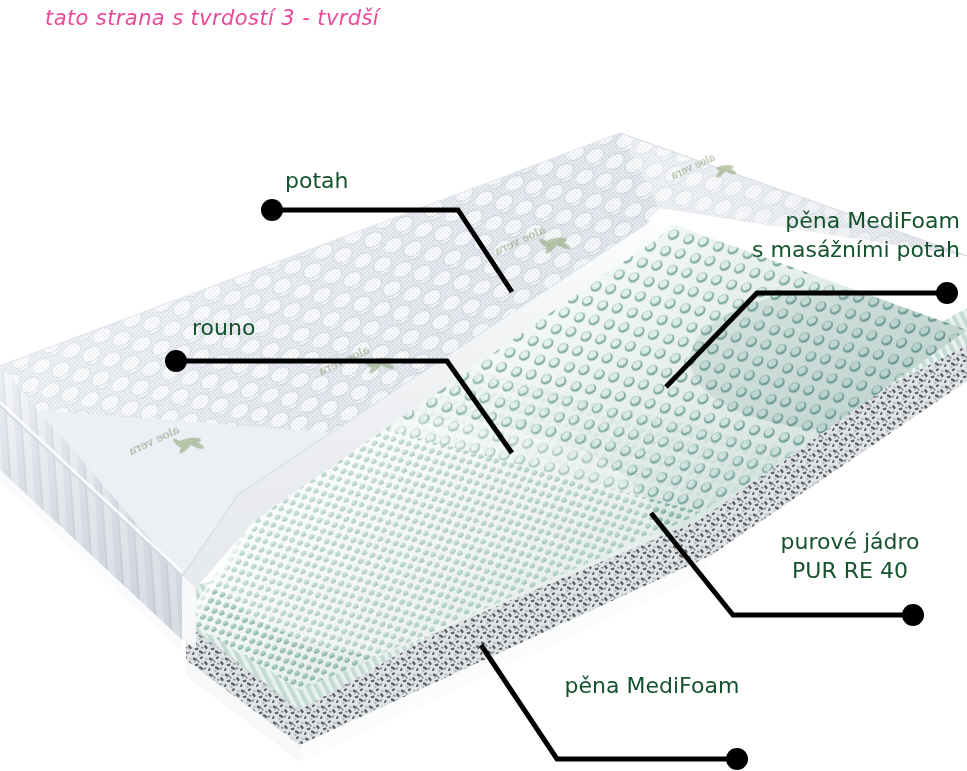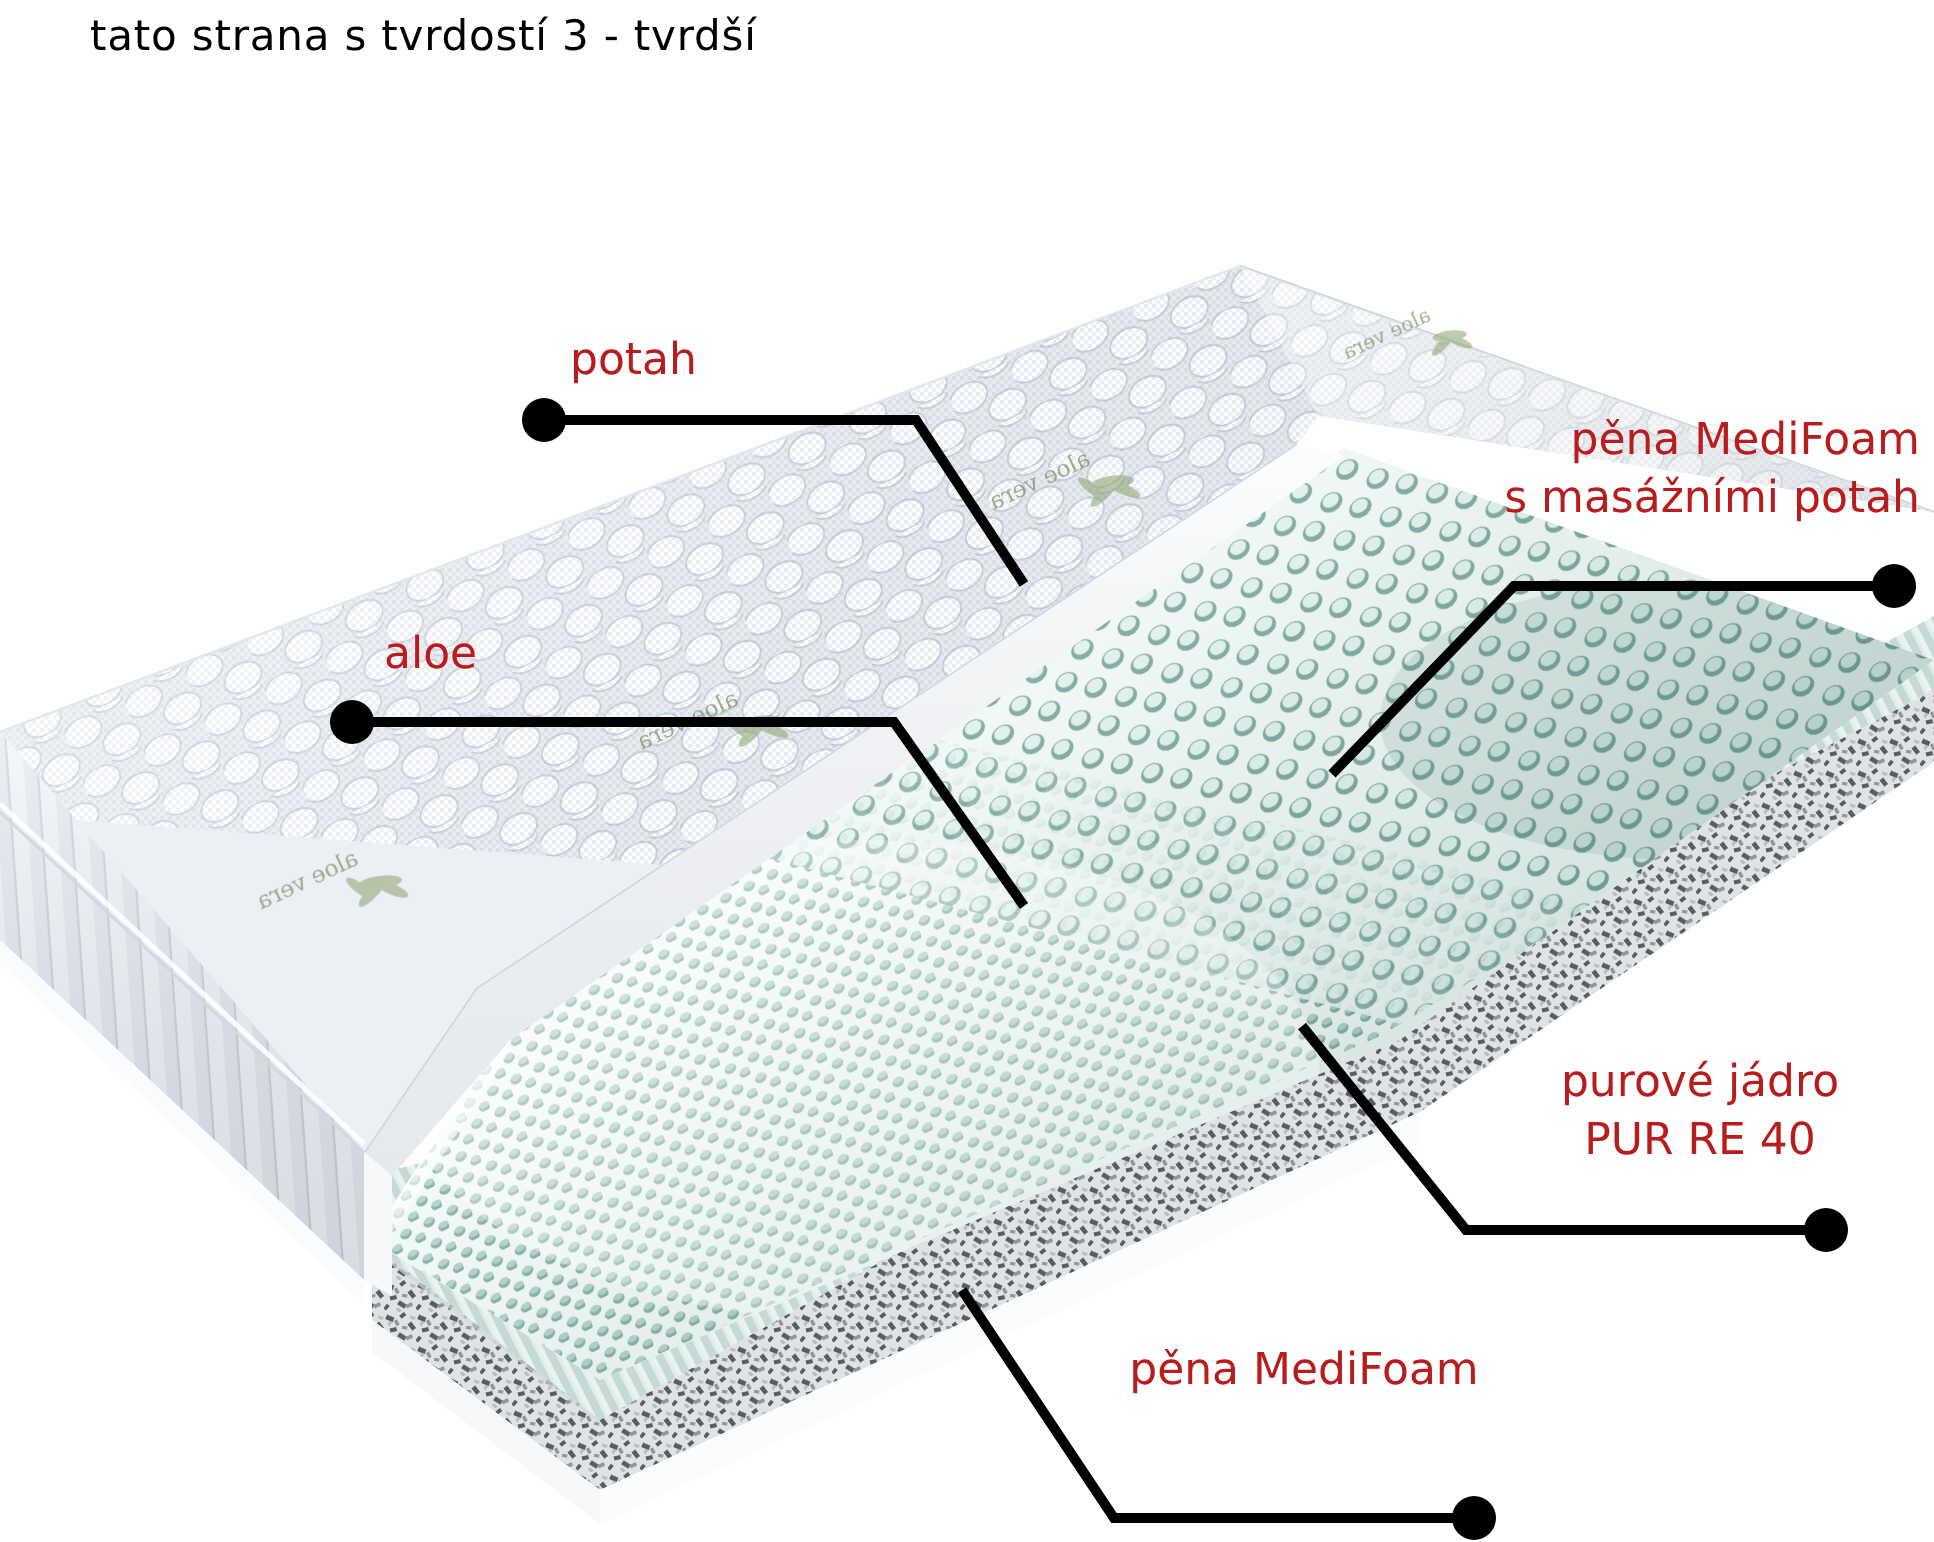--- a/index.html
+++ b/index.html
@@ -17,39 +17,40 @@
     background: #ffffff;
     overflow: hidden;
   }
 
   
   #heading {
     position: absolute;
     left: 45px;
     top: 6px;
     font-size: 21px;
-    color: #000000;
+    color: #ec4899;
     letter-spacing: 0.4px;
     white-space: nowrap;
+    font-style: italic;
   }
 
   
   #art {
     position: absolute;
     left: 0;
     top: 0;
     width: 967px;
     height: 771px;
   }
 
   
   .callout {
     position: absolute;
     font-size: 22px;
-    color: #b91c1c;
+    color: #14532d;
     white-space: nowrap;
     line-height: 1.30;
   }
   .callout.right { text-align: right; }
 
   #label-potah    { left: 285px; top: 167px; }
   #label-rouno    { left: 192px; top: 314px; }
   #label-medinopy { left: 706px; top: 207px; width: 254px; }
   #label-pur      { left: 720px; top: 528px; width: 260px; text-align: center; }
   #label-mediprof { left: 520px; top: 672px; width: 264px; text-align: center; }
@@ -277,21 +278,21 @@
       <circle cx="913" cy="615" r="11"></circle>
       <circle cx="737" cy="759" r="11"></circle>
     </g>
   </svg>
 
   <div class="callout" id="label-potah">
     <span class="ln">potah</span>
   </div>
 
   <div class="callout" id="label-rouno">
-    <span class="ln">aloe</span>
+    <span class="ln">rouno</span>
   </div>
 
   <div class="callout right" id="label-medinopy">
     <span class="ln">pěna MediFoam</span>
     <span class="ln">s masážními potah</span>
   </div>
 
   <div class="callout" id="label-pur">
     <span class="ln">purové jádro</span>
     <span class="ln">PUR RE 40</span>

